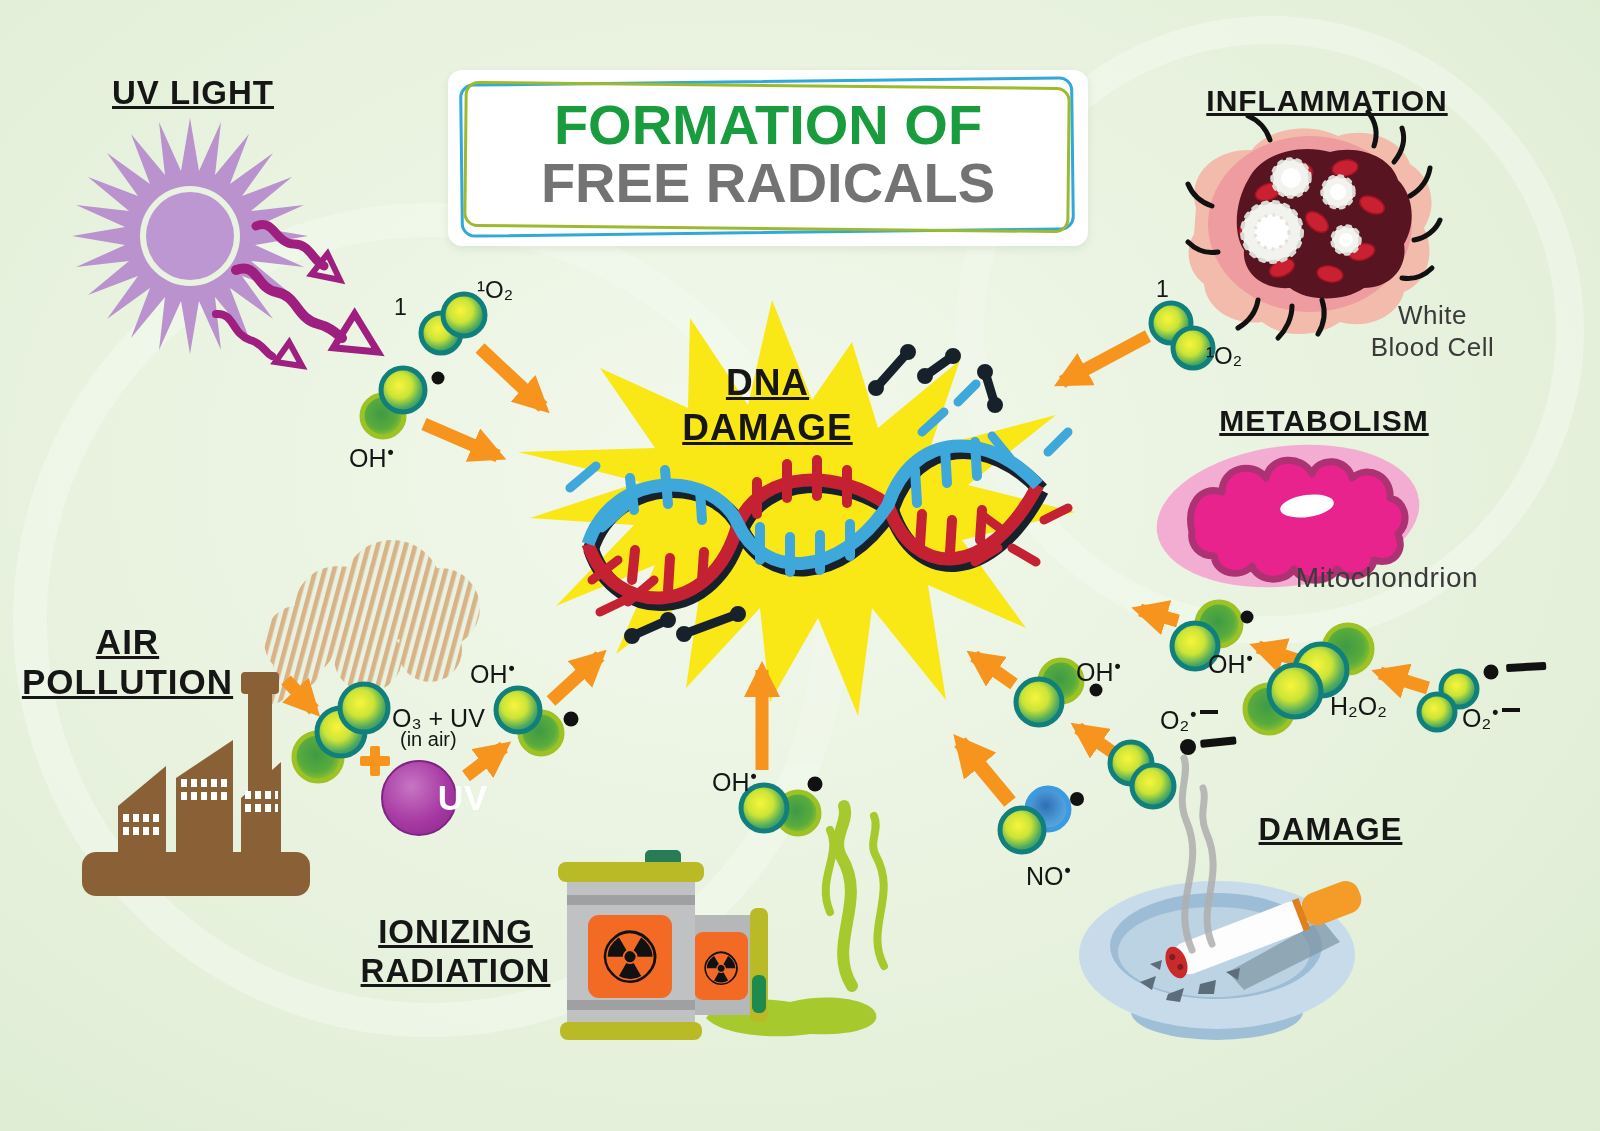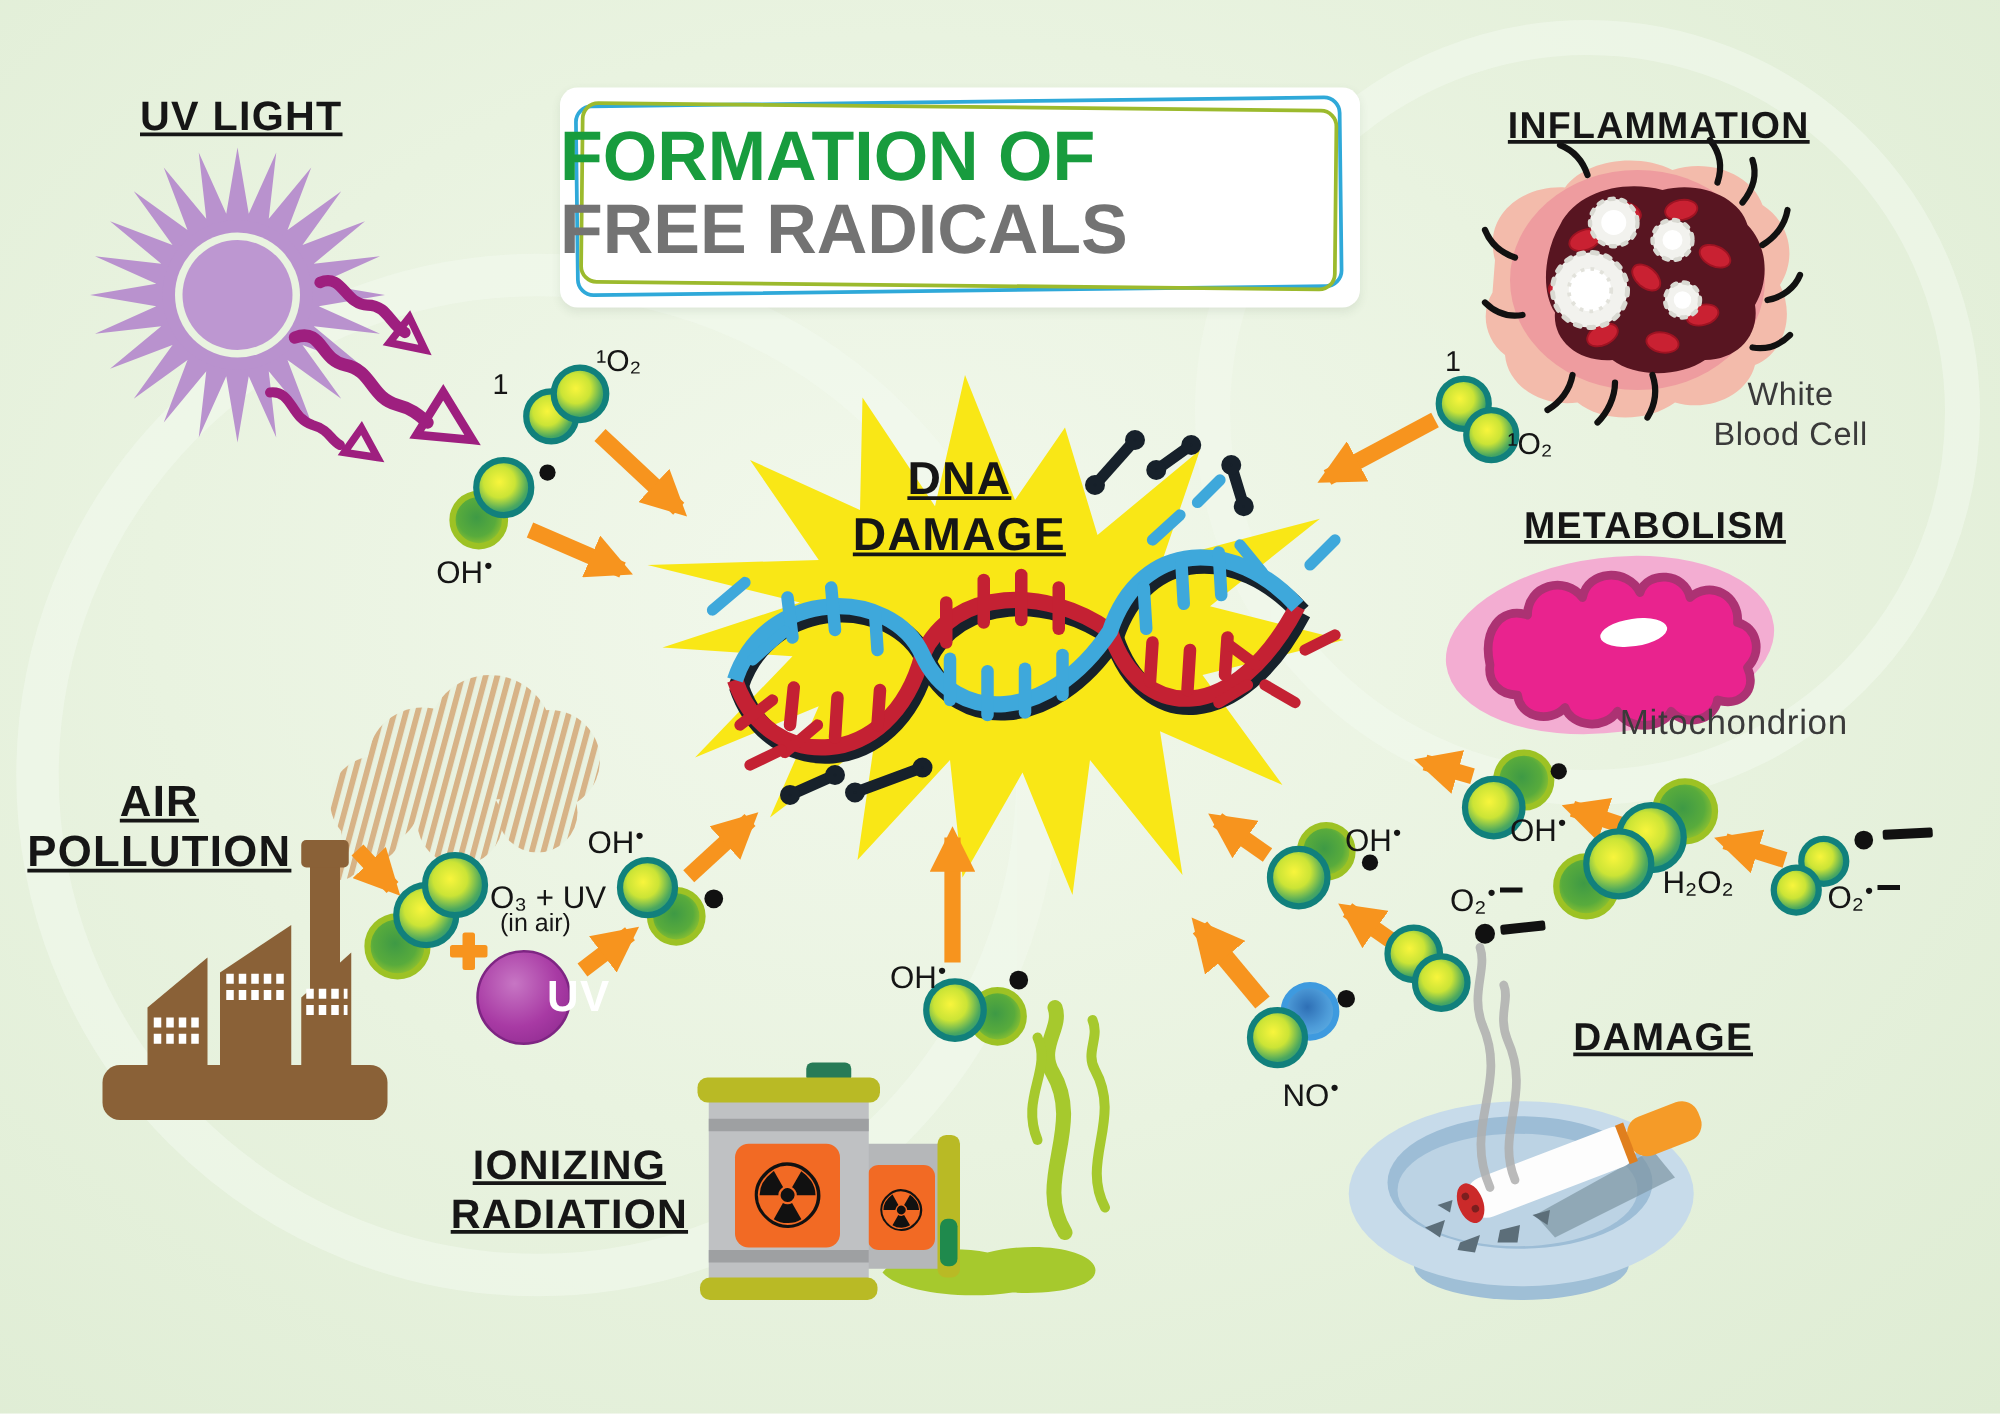--- a/index.html
+++ b/index.html
@@ -14,21 +14,21 @@
   .cap{font-weight:400;color:#3a3a3a;text-align:center;letter-spacing:.5px;}
   .chem{position:absolute;font-size:25px;color:#151515;white-space:nowrap;font-weight:400;}
   .rdot{font-size:.7em;vertical-align:.5em;font-weight:700;margin-left:1px;}
   .charge-dash{display:inline-block;width:18px;height:4px;background:#111;vertical-align:.6em;margin-left:4px;}
   .title-box{
     position:absolute;left:448px;top:70px;width:640px;height:176px;background:#ffffff;
     border-radius:14px;box-shadow:0 3px 8px rgba(60,90,60,.10);
   }
   .tb-blue{position:absolute;left:12px;right:14px;top:10px;bottom:12px;border:3.5px solid #2FA9D9;border-radius:14px;transform:rotate(-0.7deg);}
   .tb-green{position:absolute;left:16px;right:18px;top:14px;bottom:16px;border:3.5px solid #9CBA2D;border-radius:14px;transform:rotate(0.6deg);}
-  .title-text{position:absolute;left:0;right:0;top:26px;font-weight:700;font-size:56px;line-height:58px;letter-spacing:0px;}
+  .title-text{position:absolute;left:0;right:0;top:26px;text-align:center;font-weight:700;font-size:56px;line-height:58px;letter-spacing:0px;}
   .tt1{color:#189C3E;} .tt2{color:#737373;}
   .uv-badge-label{position:absolute;left:384px;top:778px;width:70px;text-align:center;font-size:35px;font-weight:700;color:#ffffff;letter-spacing:1px;padding-left:44px;}
 </style>
 </head>
 <body>
 
 <div class="canvas">
 
 <svg class="art" width="1600" height="1131" viewBox="0 0 1600 1131">
   <defs>

